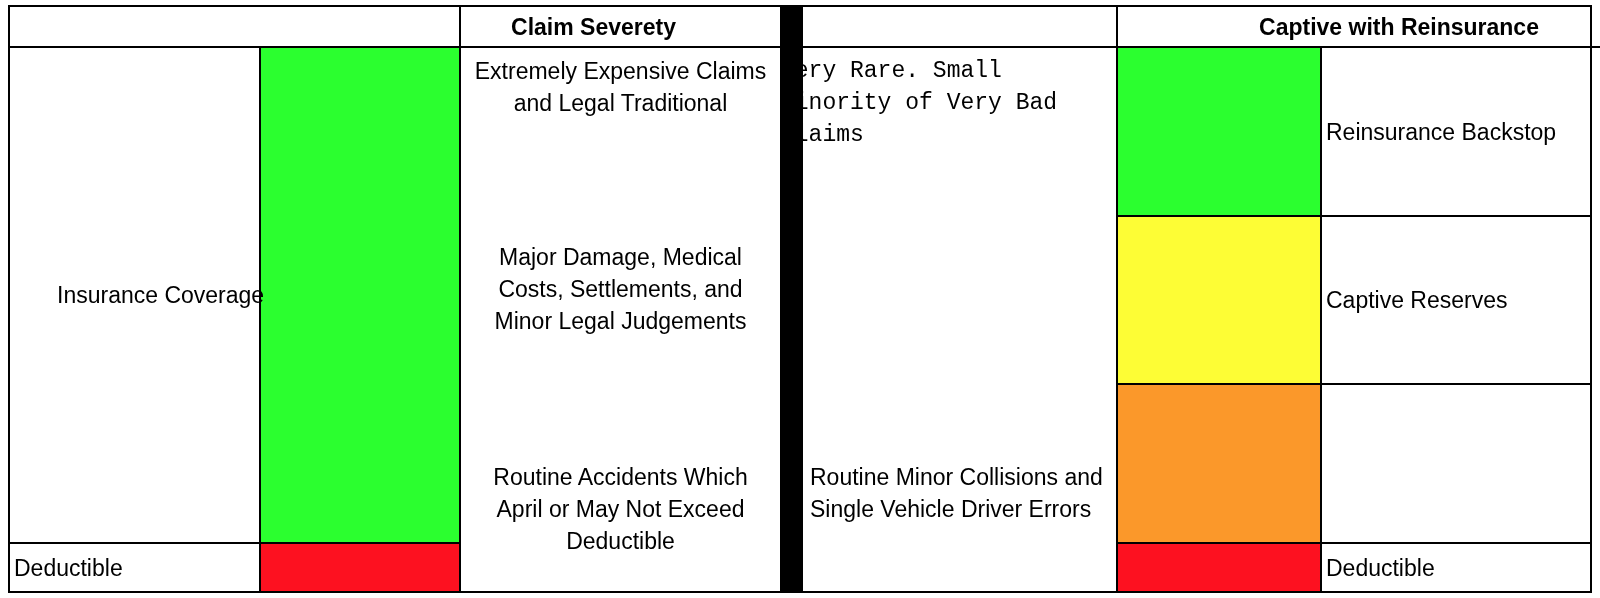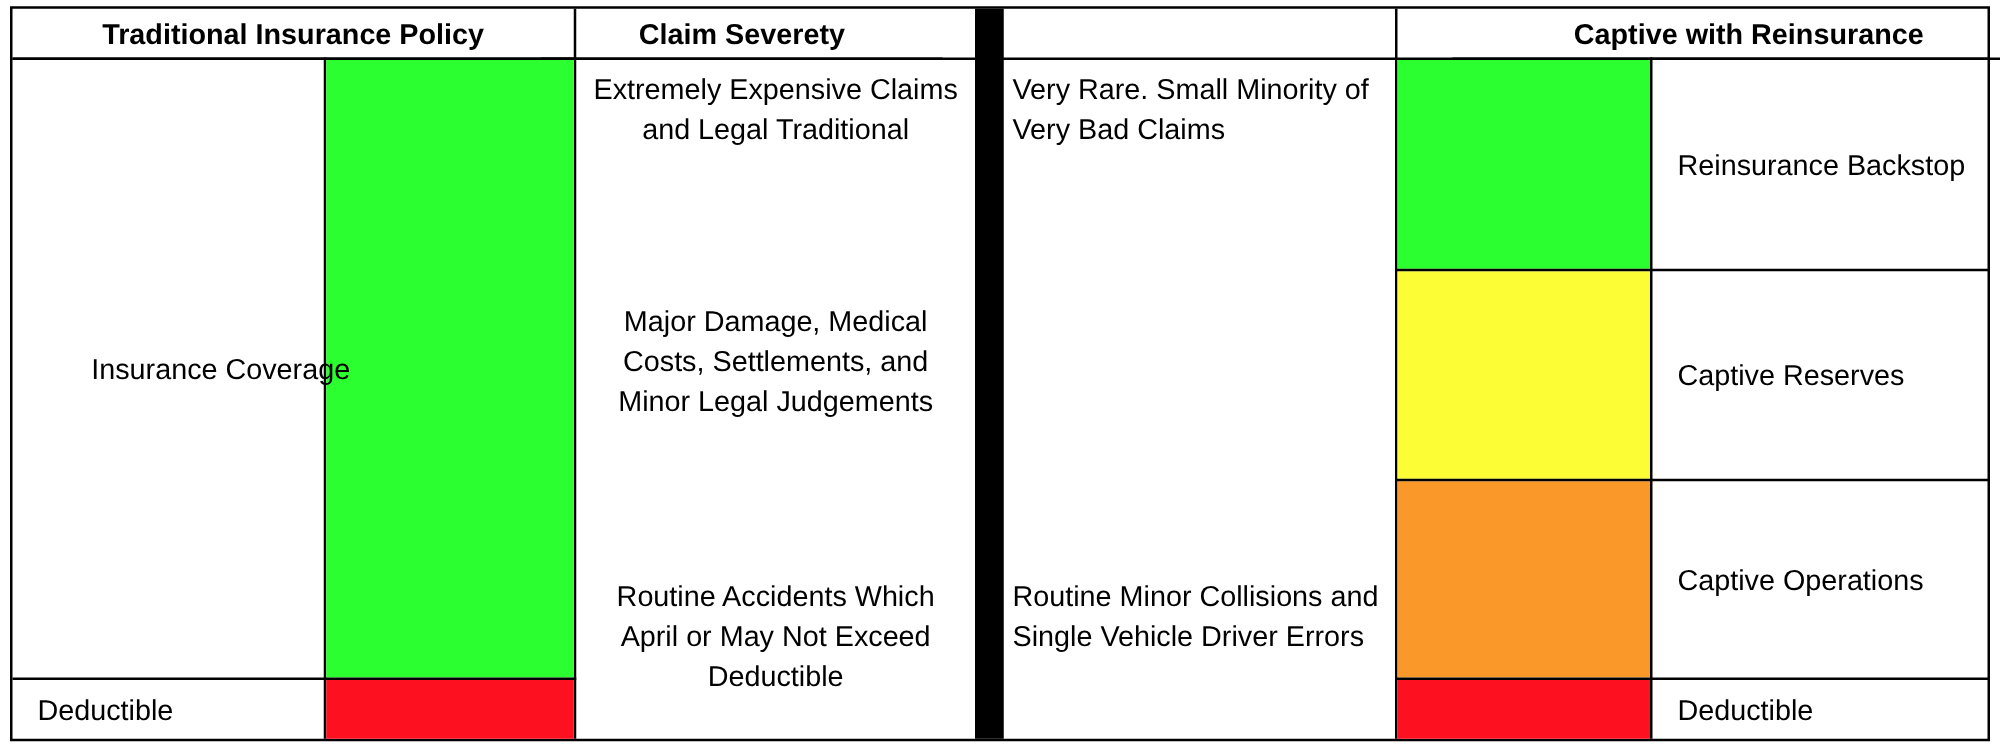--- a/index.html
+++ b/index.html
@@ -8,58 +8,56 @@
   .tbl { position: absolute; left: 8px; top: 5px; width: 1584px; height: 588px;
          border: 2px solid #000; box-sizing: border-box; }
   .cell { position: absolute; box-sizing: border-box; display: flex;
           align-items: center; font-size: 23px; line-height: 32px; }
   .hdr { font-weight: bold; justify-content: center; text-align: center;
          border-bottom: 2px solid #000; }
   .vl { position: absolute; top: 0; bottom: 0; width: 2px; background: #000; }
   .thick { position: absolute; top: 0; bottom: 0; background: #000; }
   .hl { position: absolute; height: 2px; background: #000; }
   .center { justify-content: center; text-align: center; }
-  .left { justify-content: flex-start; text-align: left; padding-left: 20px; }
+  .left { justify-content: flex-start; text-align: left; padding-left: 4px; }
   .sw { position: absolute; }
 </style>
 </head>
 <body>
 
 <div class="tbl">
 
-  <div class="cell hdr" style="left:0;top:0;width:449px;height:41px;">Traditional Insurance Policy</div>
   <div class="cell hdr" style="left:423px;top:0;width:321px;height:41px;">Claim Severety</div>
   <div class="cell hdr" style="left:1108px;top:0;width:474px;height:41px;margin-left:44px;">Captive with Reinsurance</div>
   <div class="hl" style="left:0;top:39px;width:1582px;"></div>
 
   <div class="vl" style="left:449px;"></div>
   <div class="vl" style="left:249px;top:39px;"></div>
   <div class="thick" style="left:770px;width:23px;"></div>
   <div class="vl" style="left:1106px;"></div>
   <div class="vl" style="left:1310px;top:39px;"></div>
 
   <div class="sw" style="left: 251px; top: 41px; width: 198px; height: 494px; background: rgb(43, 255, 47);" title="#2bff2f"></div>
   <div class="sw" style="left: 251px; top: 537px; width: 198px; height: 47px; background: rgb(253, 17, 32);"></div>
   <div class="hl" style="left:0;top:535px;width:451px;"></div>
   <div class="cell left" style="left:0;top:41px;width:249px;height:494px;margin-left:43px;">Insurance Coverage</div>
   <div class="cell left" style="left:0;top:537px;width:249px;height:47px;">Deductible</div>
 
   <div class="cell center" style="left:451px;top:48px;width:319px;height:96px;align-items:flex-start;">Extremely Expensive Claims and Legal Traditional</div>
   <div class="cell center" style="left:461px;top:234px;width:299px;height:96px;align-items:flex-start;">Major Damage, Medical Costs, Settlements, and Minor Legal Judgements</div>
   <div class="cell center" style="left:461px;top:454px;width:299px;height:96px;align-items:flex-start;">Routine Accidents Which April or May Not Exceed Deductible</div>
 
-  <div class="cell" style="left:800px;top:48px;width:300px;height:64px;align-items:flex-start;">Very Rare. Small Minority of Very Bad Claims</div>
+  <div class="cell" style="left:771px;top:48px;width:300px;height:64px;align-items:flex-start;font-family:Liberation Mono, monospace;">Very Rare. Small Minority of Very Bad Claims</div>
   <div class="cell" style="left:800px;top:454px;width:300px;height:96px;align-items:flex-start;">Routine Minor Collisions and Single Vehicle Driver Errors</div>
 
   <div class="sw" style="left: 1108px; top: 41px; width: 202px; height: 167px; background: rgb(43, 255, 47);"></div>
   <div class="sw" style="left: 1108px; top: 210px; width: 202px; height: 166px; background: rgb(253, 253, 53);"></div>
   <div class="sw" style="left: 1108px; top: 378px; width: 202px; height: 157px; background: rgb(251, 152, 42);"></div>
   <div class="sw" style="left: 1108px; top: 537px; width: 202px; height: 47px; background: rgb(253, 17, 32);"></div>
 
   <div class="hl" style="left:1106px;top:208px;width:476px;"></div>
   <div class="hl" style="left:1106px;top:376px;width:476px;"></div>
   <div class="hl" style="left:1106px;top:535px;width:476px;"></div>
 
   <div class="cell left" style="left:1312px;top:41px;width:270px;height:167px;">Reinsurance Backstop</div>
   <div class="cell left" style="left:1312px;top:210px;width:270px;height:166px;">Captive Reserves</div>
-  <div class="cell left" style="left:1312px;top:378px;width:270px;height:157px;">Captive Operations</div>
   <div class="cell left" style="left:1312px;top:537px;width:270px;height:47px;">Deductible</div>
 </div>
 
 </body></html>

